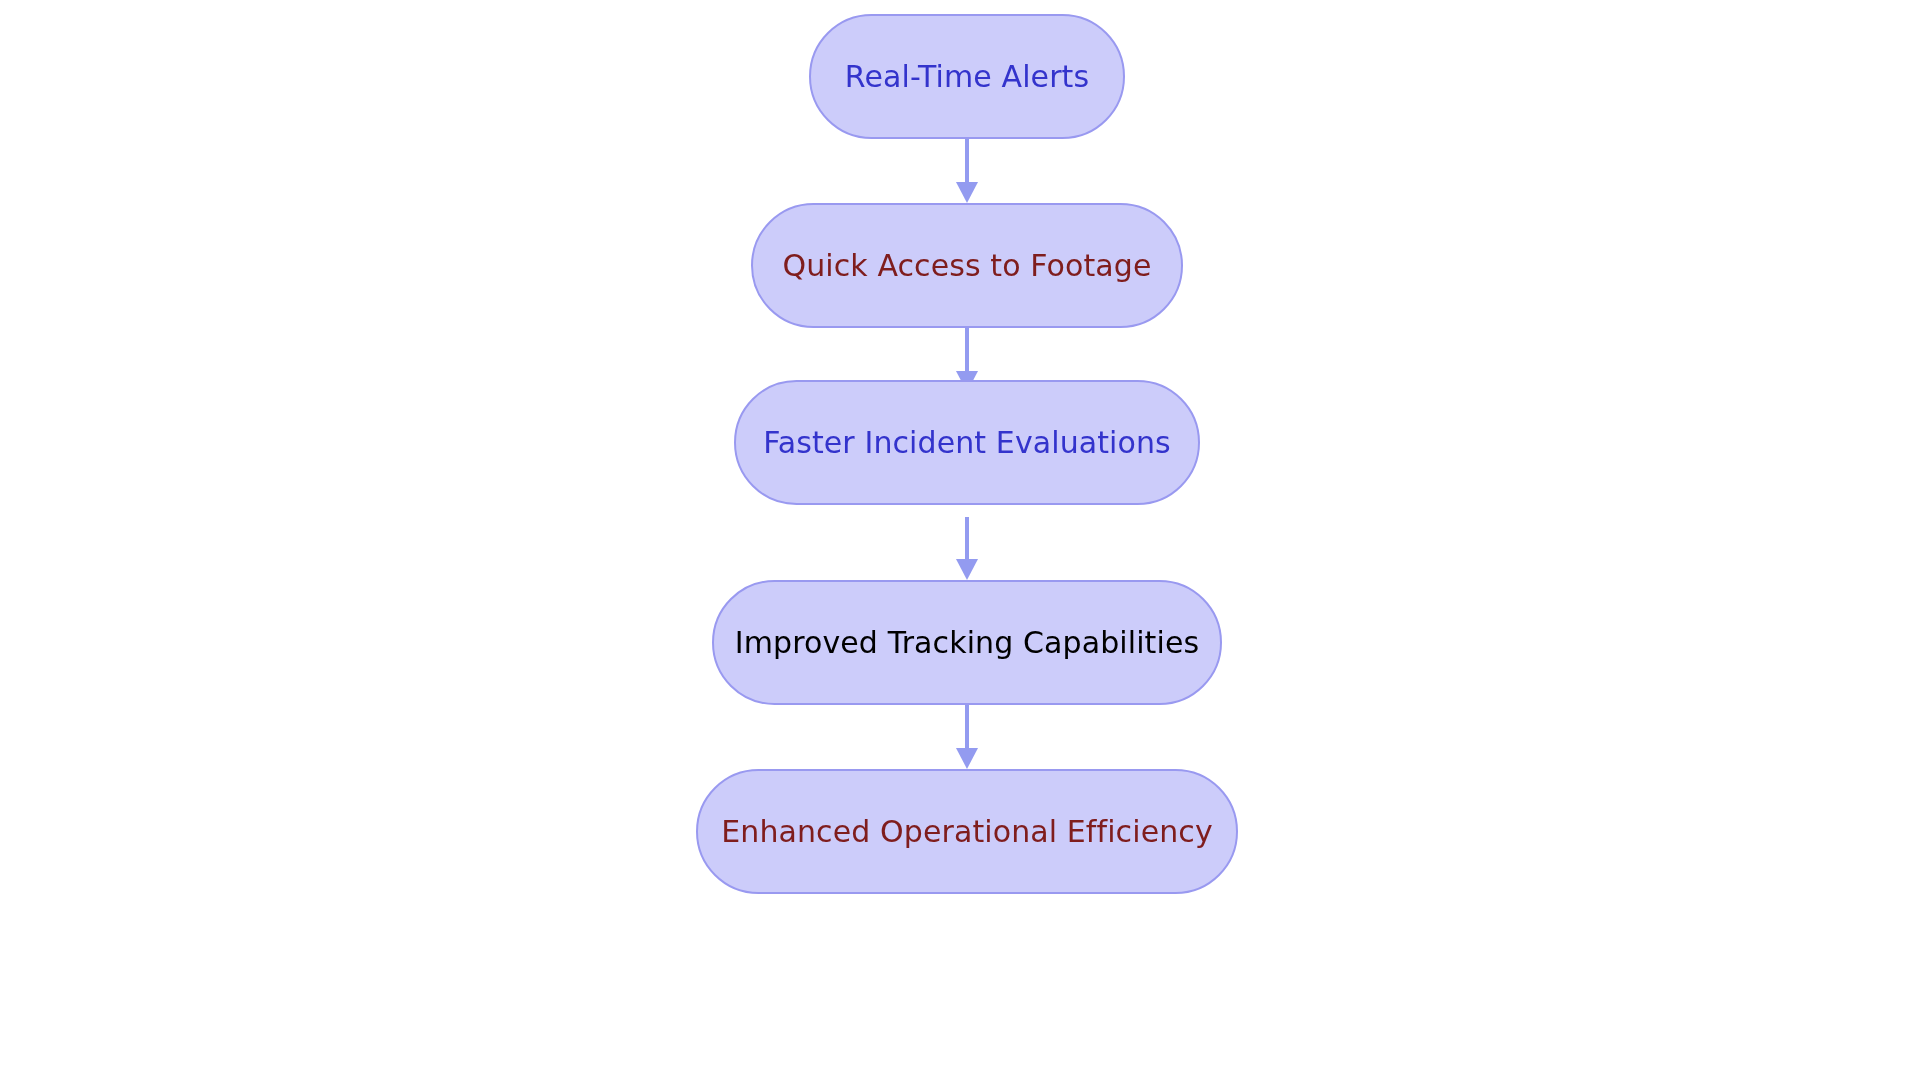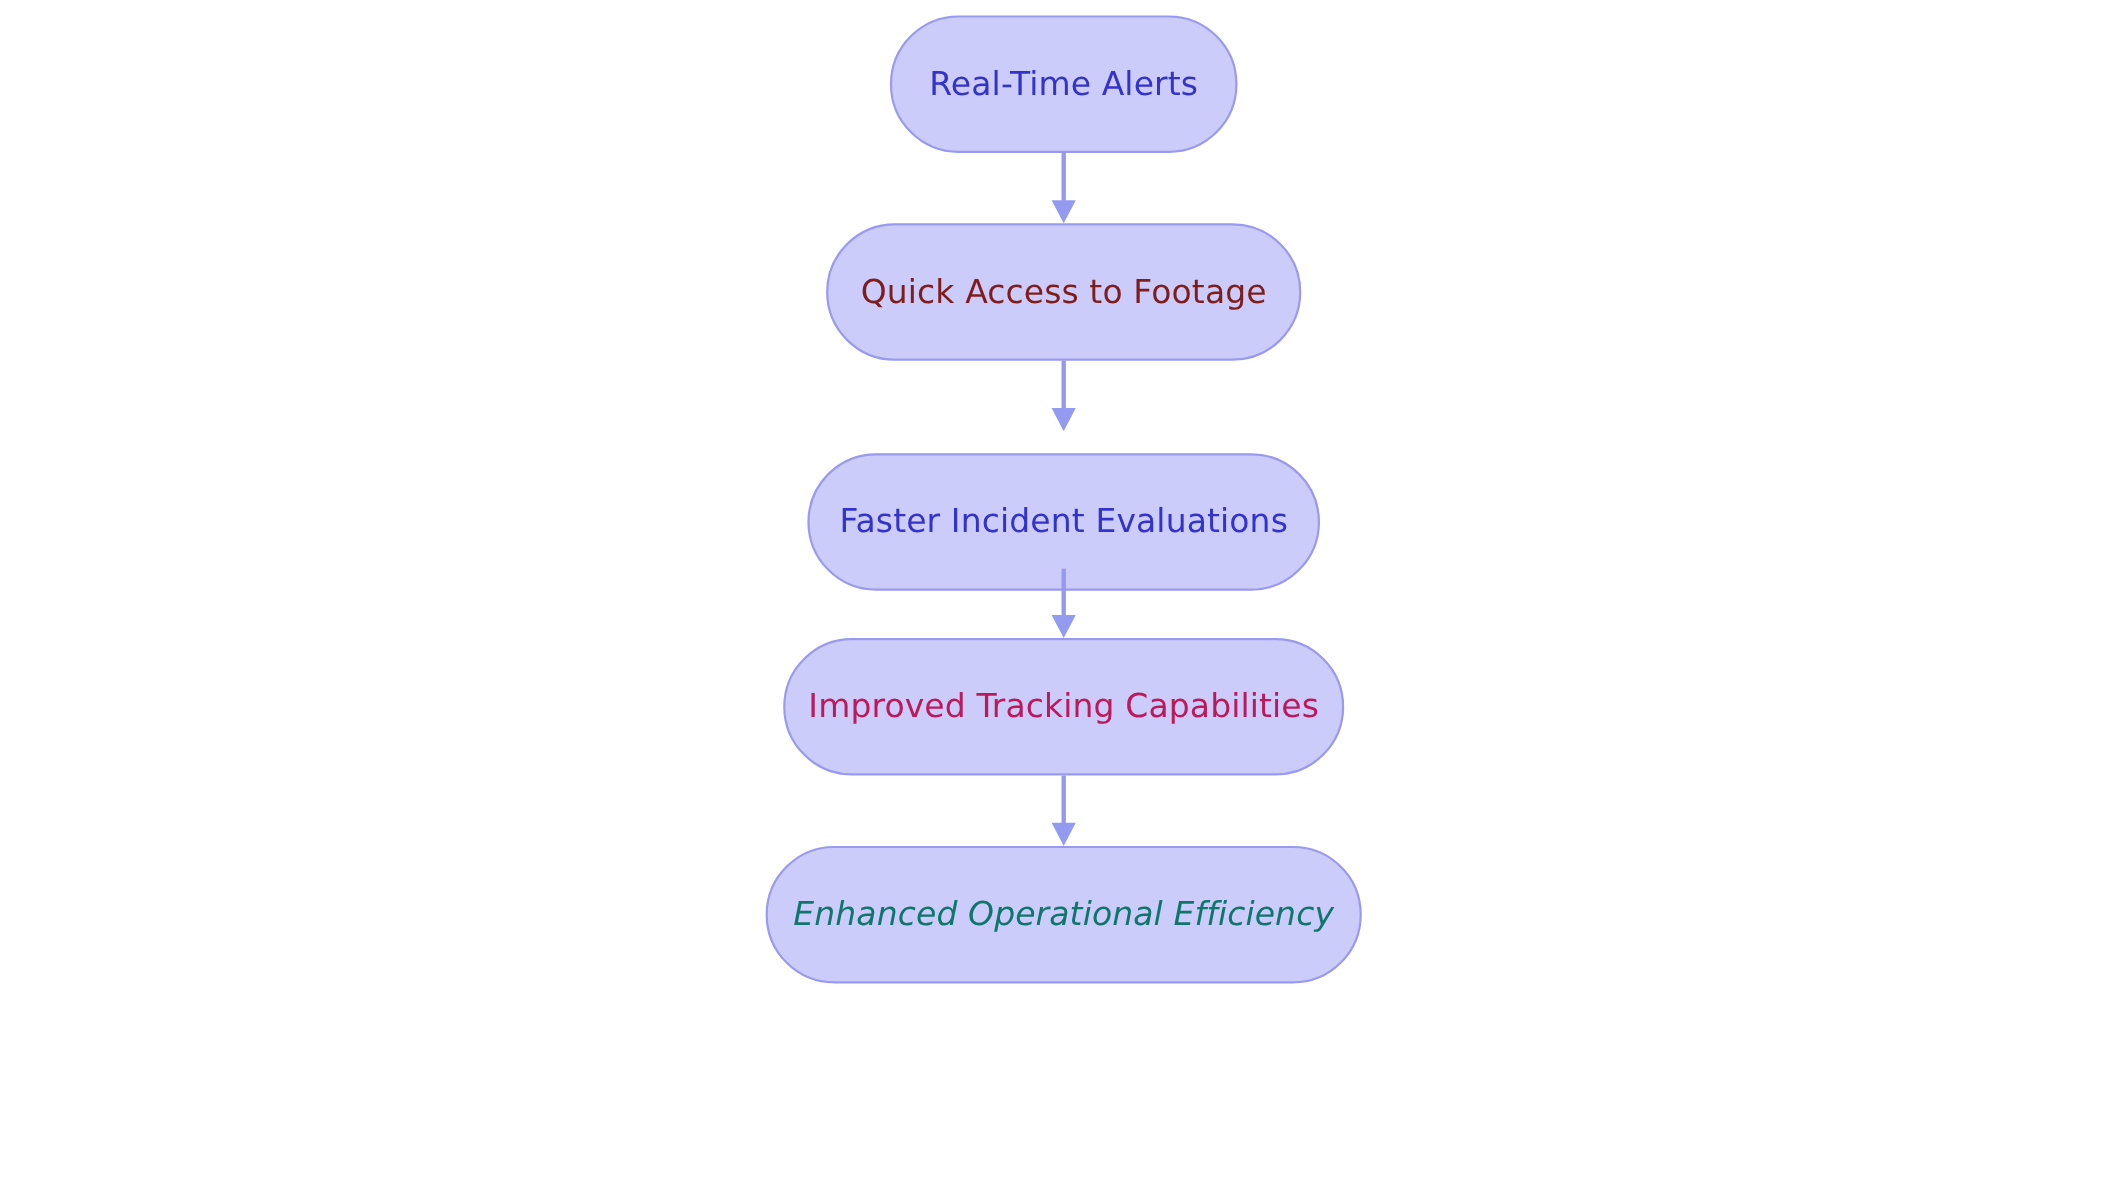--- a/index.html
+++ b/index.html
@@ -87,35 +87,35 @@
 
   <div class="flow-node" style="width: 432px; top: 203px; background: rgb(204, 204, 250); border-color: rgb(153, 153, 240);">
     <span class="flow-node-label" style="color: #7f1d1d;">Quick Access to Footage</span>
   </div>
 
   <div class="flow-edge" style="top: 328px; height: 64px;">
     <div class="flow-edge-line" style="height: 44px; background: rgb(147, 155, 240);"></div>
     <div class="flow-edge-head" style="border-top: 21px solid rgb(147, 155, 240);"></div>
   </div>
 
-  <div class="flow-node" style="width: 466px; top: 412px; background: rgb(204, 204, 250); border-color: rgb(153, 153, 240);">
+  <div class="flow-node" style="width: 466px; top: 380px; background: rgb(204, 204, 250); border-color: rgb(153, 153, 240);">
     <span class="flow-node-label" style="color: rgb(51, 51, 204);">Faster Incident Evaluations</span>
   </div>
 
   <div class="flow-edge" style="top: 517px; height: 63px;">
     <div class="flow-edge-line" style="height: 43px; background: rgb(147, 155, 240);"></div>
     <div class="flow-edge-head" style="border-top: 21px solid rgb(147, 155, 240);"></div>
   </div>
 
   <div class="flow-node" style="width: 510px; top: 580px; background: rgb(204, 204, 250); border-color: rgb(153, 153, 240);">
-    <span class="flow-node-label" style="color: #be185d;">Improved Tracking Capabilities</span>
+    <span class="flow-node-label" style="color: #000000;">Improved Tracking Capabilities</span>
   </div>
 
   <div class="flow-edge" style="top: 705px; height: 64px;">
     <div class="flow-edge-line" style="height: 44px; background: rgb(147, 155, 240);"></div>
     <div class="flow-edge-head" style="border-top: 21px solid rgb(147, 155, 240);"></div>
   </div>
 
   <div class="flow-node" style="width: 542px; top: 769px; background: rgb(204, 204, 250); border-color: rgb(153, 153, 240);">
-    <span class="flow-node-label" style="color: #0f766e; font-style: italic;">Enhanced Operational Efficiency</span>
+    <span class="flow-node-label" style="color: #7f1d1d;">Enhanced Operational Efficiency</span>
   </div>
 
 </div>
 
 </body></html>

